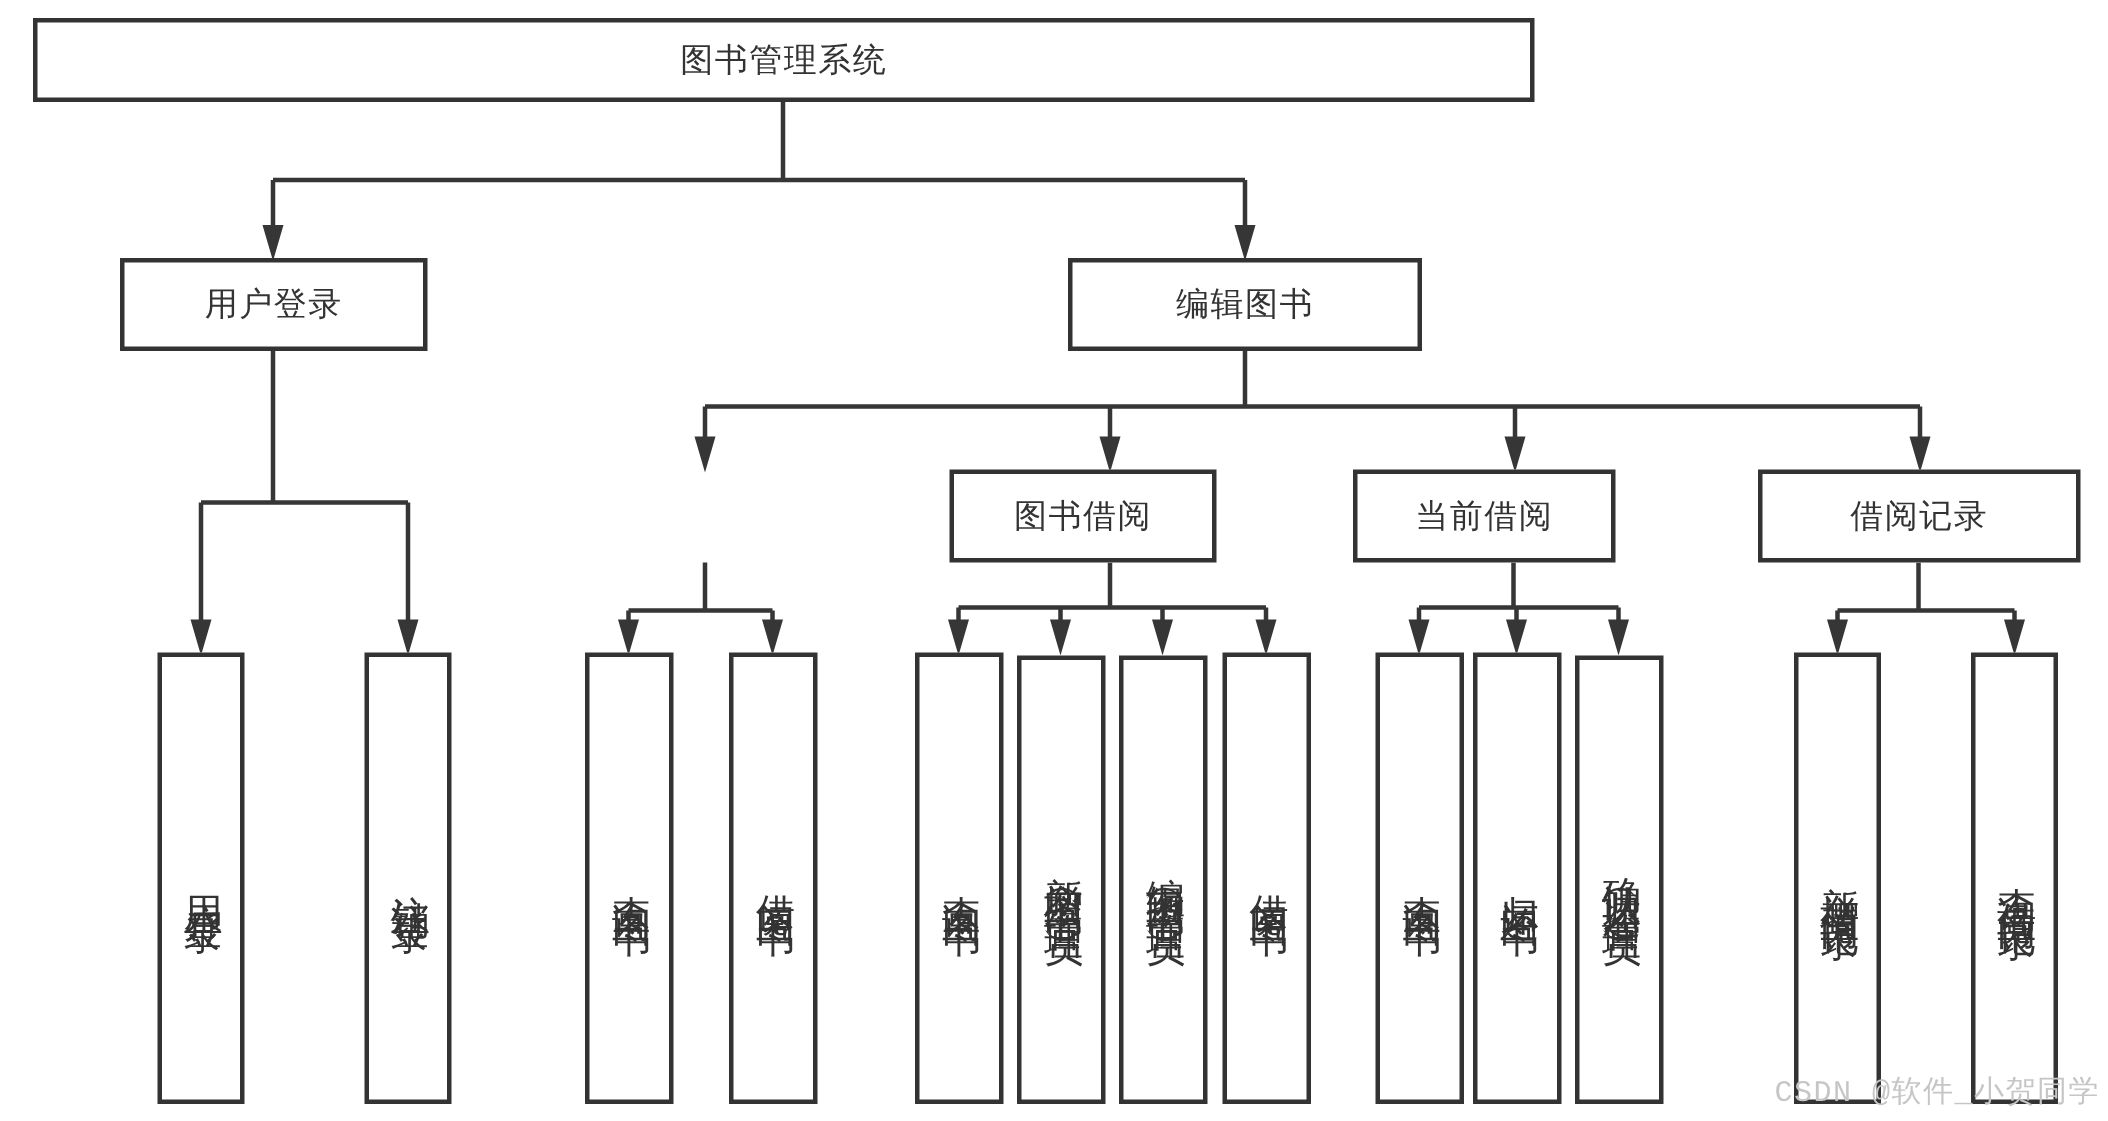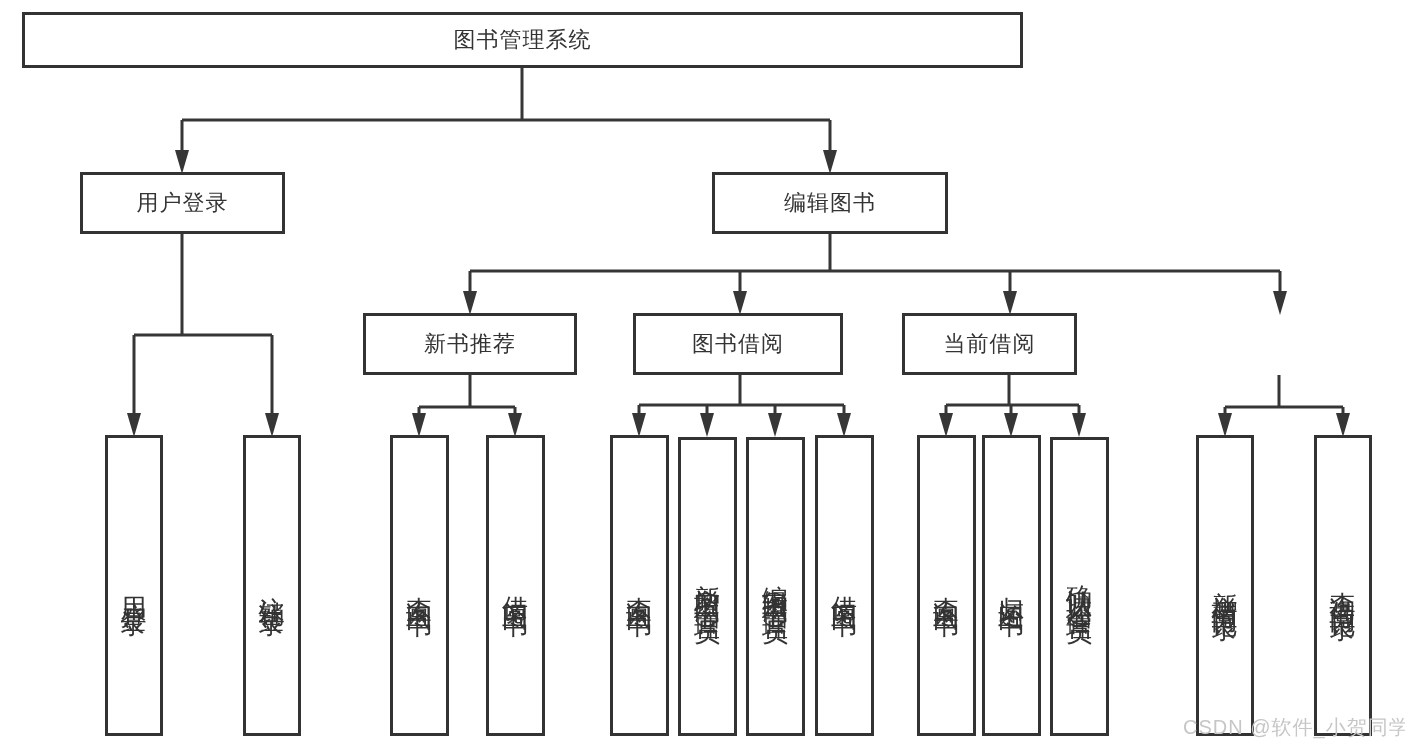--- a/index.html
+++ b/index.html
@@ -1,21 +1,21 @@
 <!DOCTYPE html>
 <html><head>
 <meta charset="utf-8">
 <style>
   html, body { margin: 0; padding: 0; background: #ffffff; }
   .canvas {
     position: relative;
     width: 1405px;
     height: 747px;
     background: #ffffff;
-    font-family: Liberation Sans, sans-serif;
+    font-family: Liberation Mono, monospace;
     overflow: hidden;
   }
   .connectors {
     position: absolute;
     left: 0; top: 0;
     width: 1405px; height: 747px;
   }
   .node {
     position: absolute;
     box-sizing: border-box;
@@ -93,28 +93,28 @@
     <span class="lbl">图书管理系统</span>
   </div>
 
   <div class="node h" style="left:80px;top:172px;width:205px;height:62px">
     <span class="lbl">用户登录</span>
   </div>
   <div class="node h" style="left:712px;top:172px;width:236px;height:62px">
     <span class="lbl">编辑图书</span>
   </div>
 
-  <div class="node h" style="left:363px;top:313px;width:214px;height:62px">
-    <span class="lbl">新书推荐</span>
-  </div>
-  <div class="node h" style="left:633px;top:313px;width:210px;height:62px">
+  <div class="node h" style="left:633px;top:313px;width:178px;height:62px">
     <span class="lbl">图书借阅</span>
   </div>
   <div class="node h" style="left:902px;top:313px;width:175px;height:62px">
     <span class="lbl">当前借阅</span>
+  </div>
+  <div class="node h" style="left:1172px;top:313px;width:215px;height:62px">
+    <span class="lbl">借阅记录</span>
   </div>
 
   <div class="node v" style="left:105px;top:435px;width:58px;height:301px">
     <span class="lbl">用户登录</span>
   </div>
   <div class="node v" style="left:243px;top:435px;width:58px;height:301px">
     <span class="lbl">注销登录</span>
   </div>
 
   <div class="node v" style="left:390px;top:435px;width:59px;height:301px">

